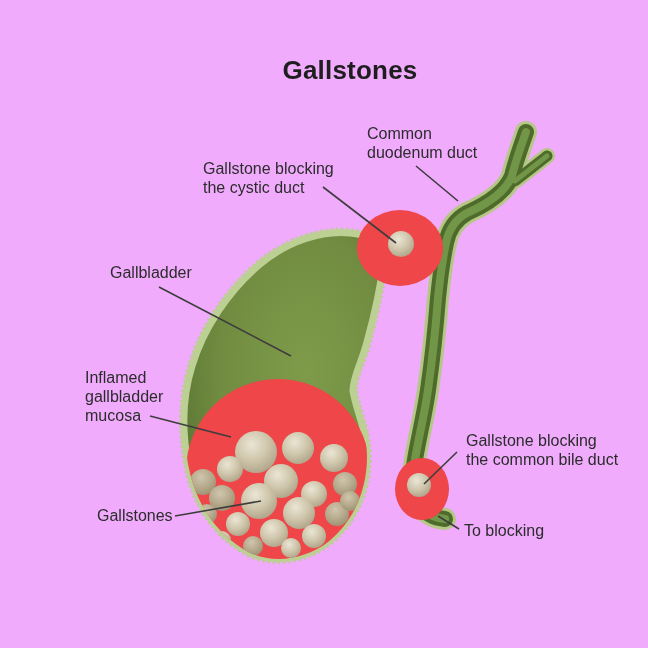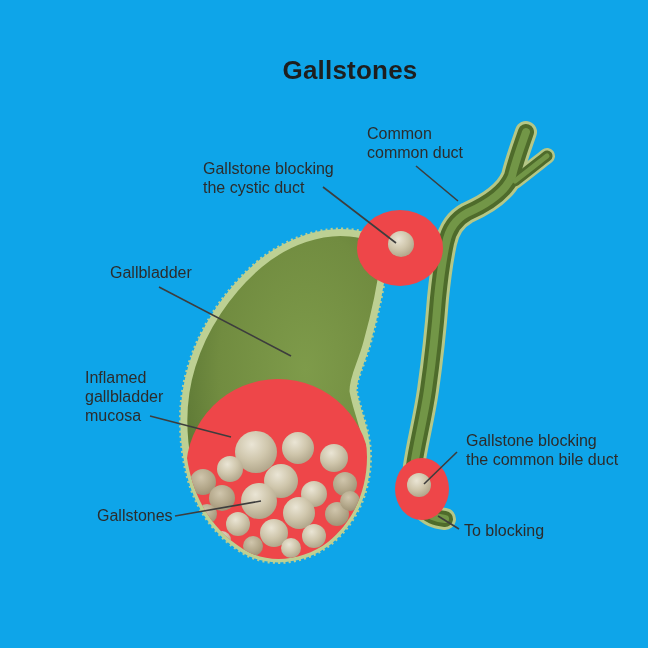--- a/index.html
+++ b/index.html
@@ -1,17 +1,17 @@
 <!DOCTYPE html>
 <html><head>
 <meta charset="utf-8">
 <style>
   html,body{margin:0;padding:0;background:#ffffff;}
   .stage{
-    position:relative;width:648px;height:648px;background:#0ea5e9;
+    position:relative;width:648px;height:648px;background:#f0abfc;
     font-family:"Liberation Sans", sans-serif;overflow:hidden;
   }
   .art{position:absolute;left:0;top:0;}
   .title{
     position:absolute;left:180px;top:55px;width:340px;
     text-align:center;font-size:26px;font-weight:700;color:#1e1e1e;
     letter-spacing:0.2px;
   }
   .lbl{
     position:absolute;font-size:16px;line-height:19px;color:#2c2c2c;
@@ -147,21 +147,21 @@
       <line x1="150" y1="416" x2="231" y2="437"></line>
       <line x1="175" y1="516" x2="261" y2="501"></line>
       <line x1="457" y1="452" x2="424" y2="484"></line>
       <line x1="459" y1="529" x2="438" y2="516"></line>
     </g>
   </svg>
 
   <div class="title">Gallstones</div>
 
   <div class="lbl lbl-hepatic">Common
-common duct</div>
+duodenum duct</div>
   <div class="lbl lbl-cystic">Gallstone blocking
 the cystic duct</div>
   <div class="lbl lbl-gallbladder">Gallbladder</div>
   <div class="lbl lbl-inflamed">Inflamed
 gallbladder
 mucosa</div>
   <div class="lbl lbl-gallstones">Gallstones</div>
   <div class="lbl lbl-bileduct">Gallstone blocking
 the common bile duct</div>
   <div class="lbl lbl-duodenum">To blocking</div>

